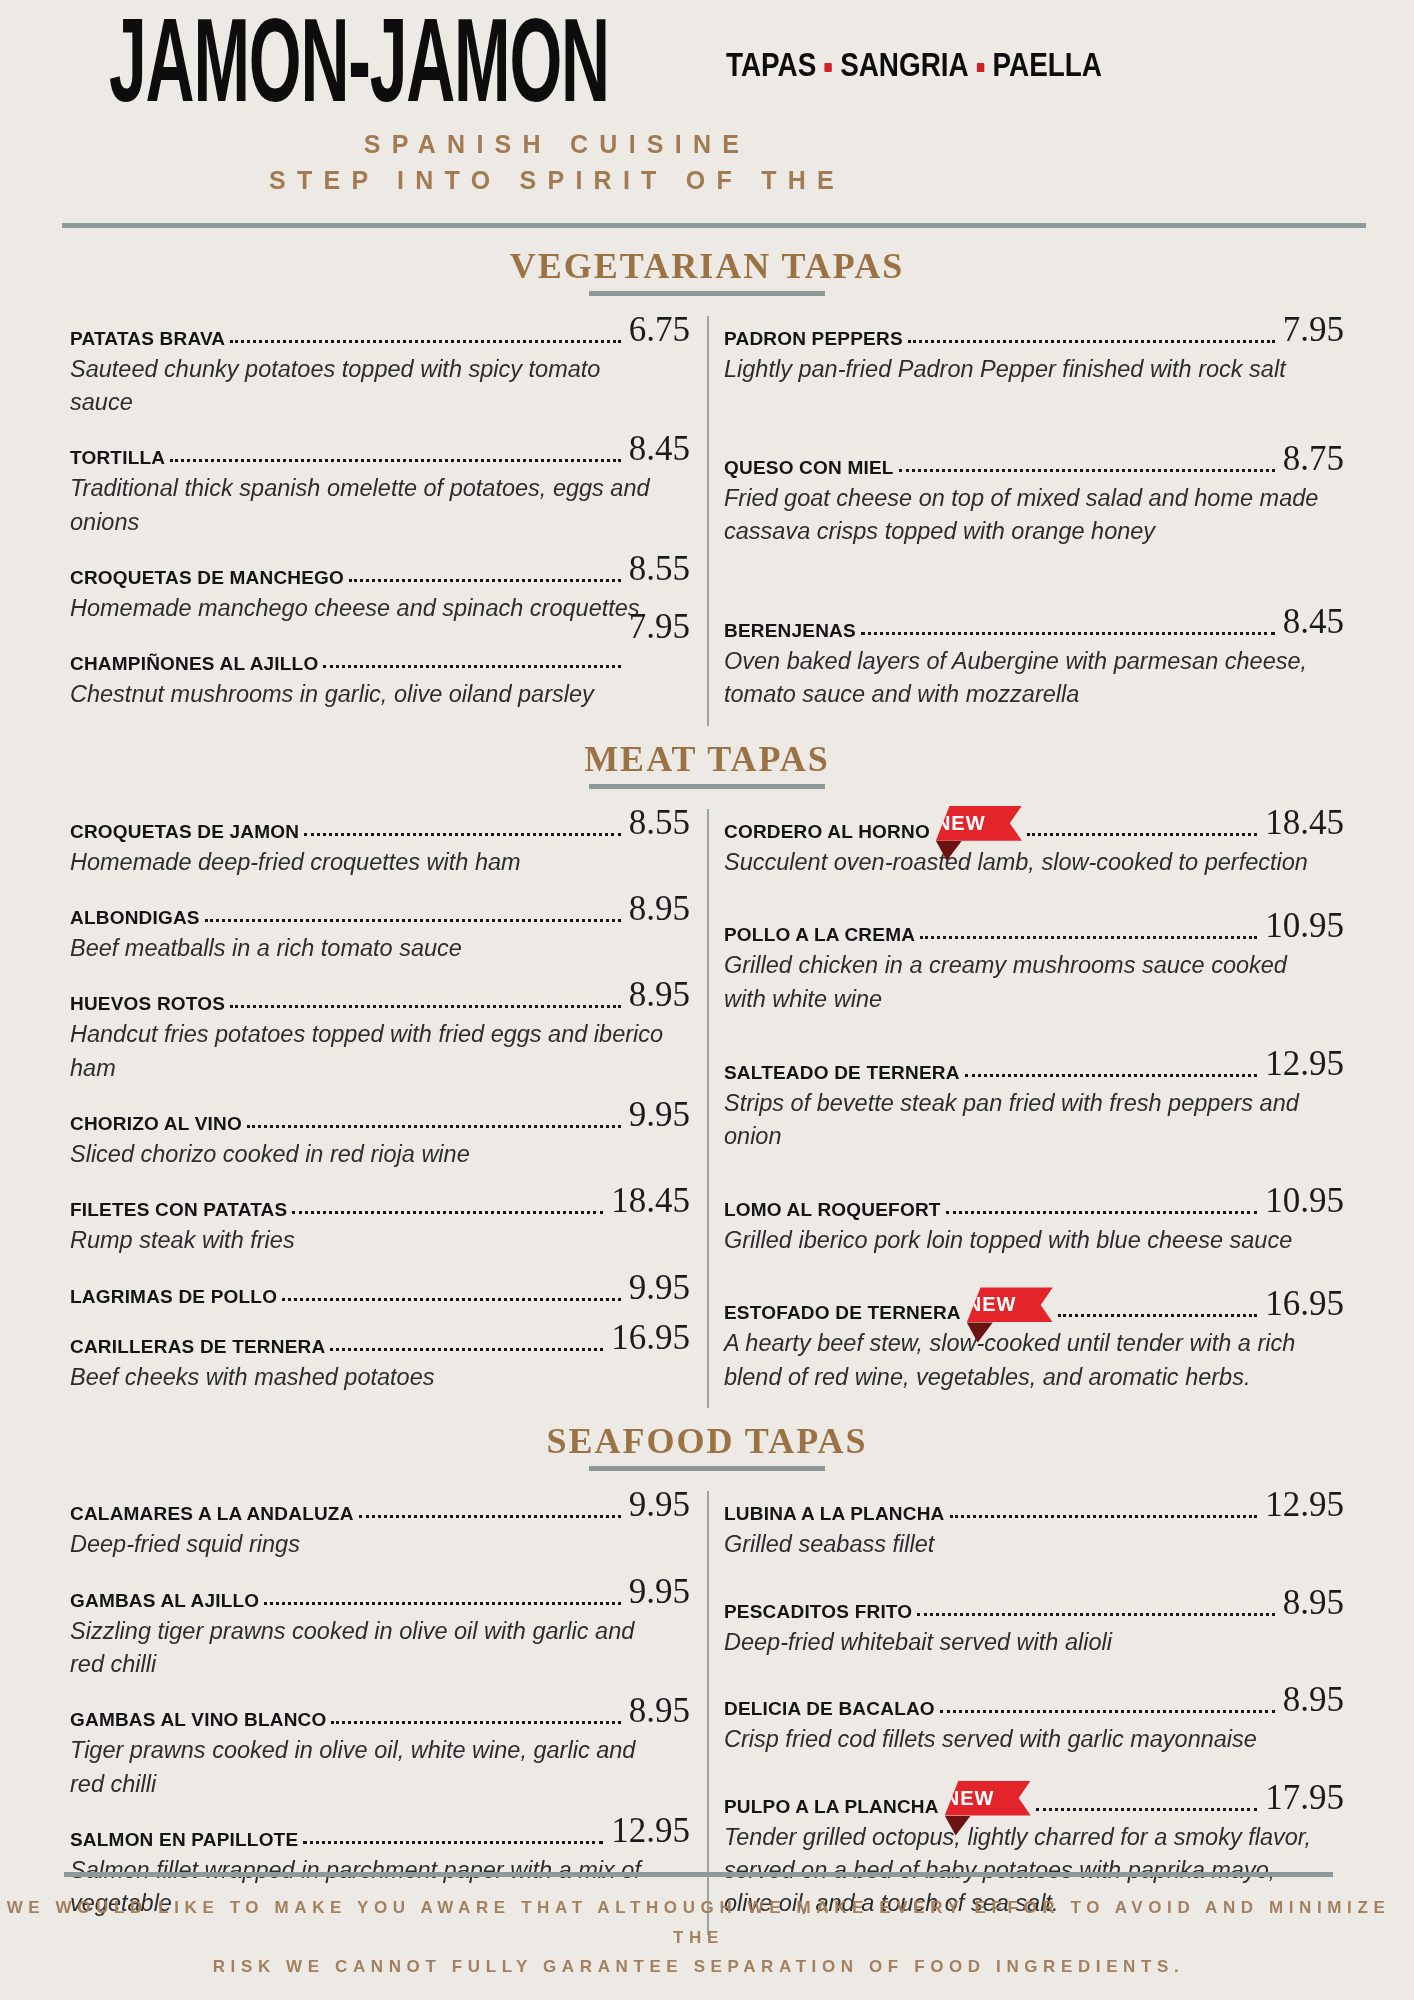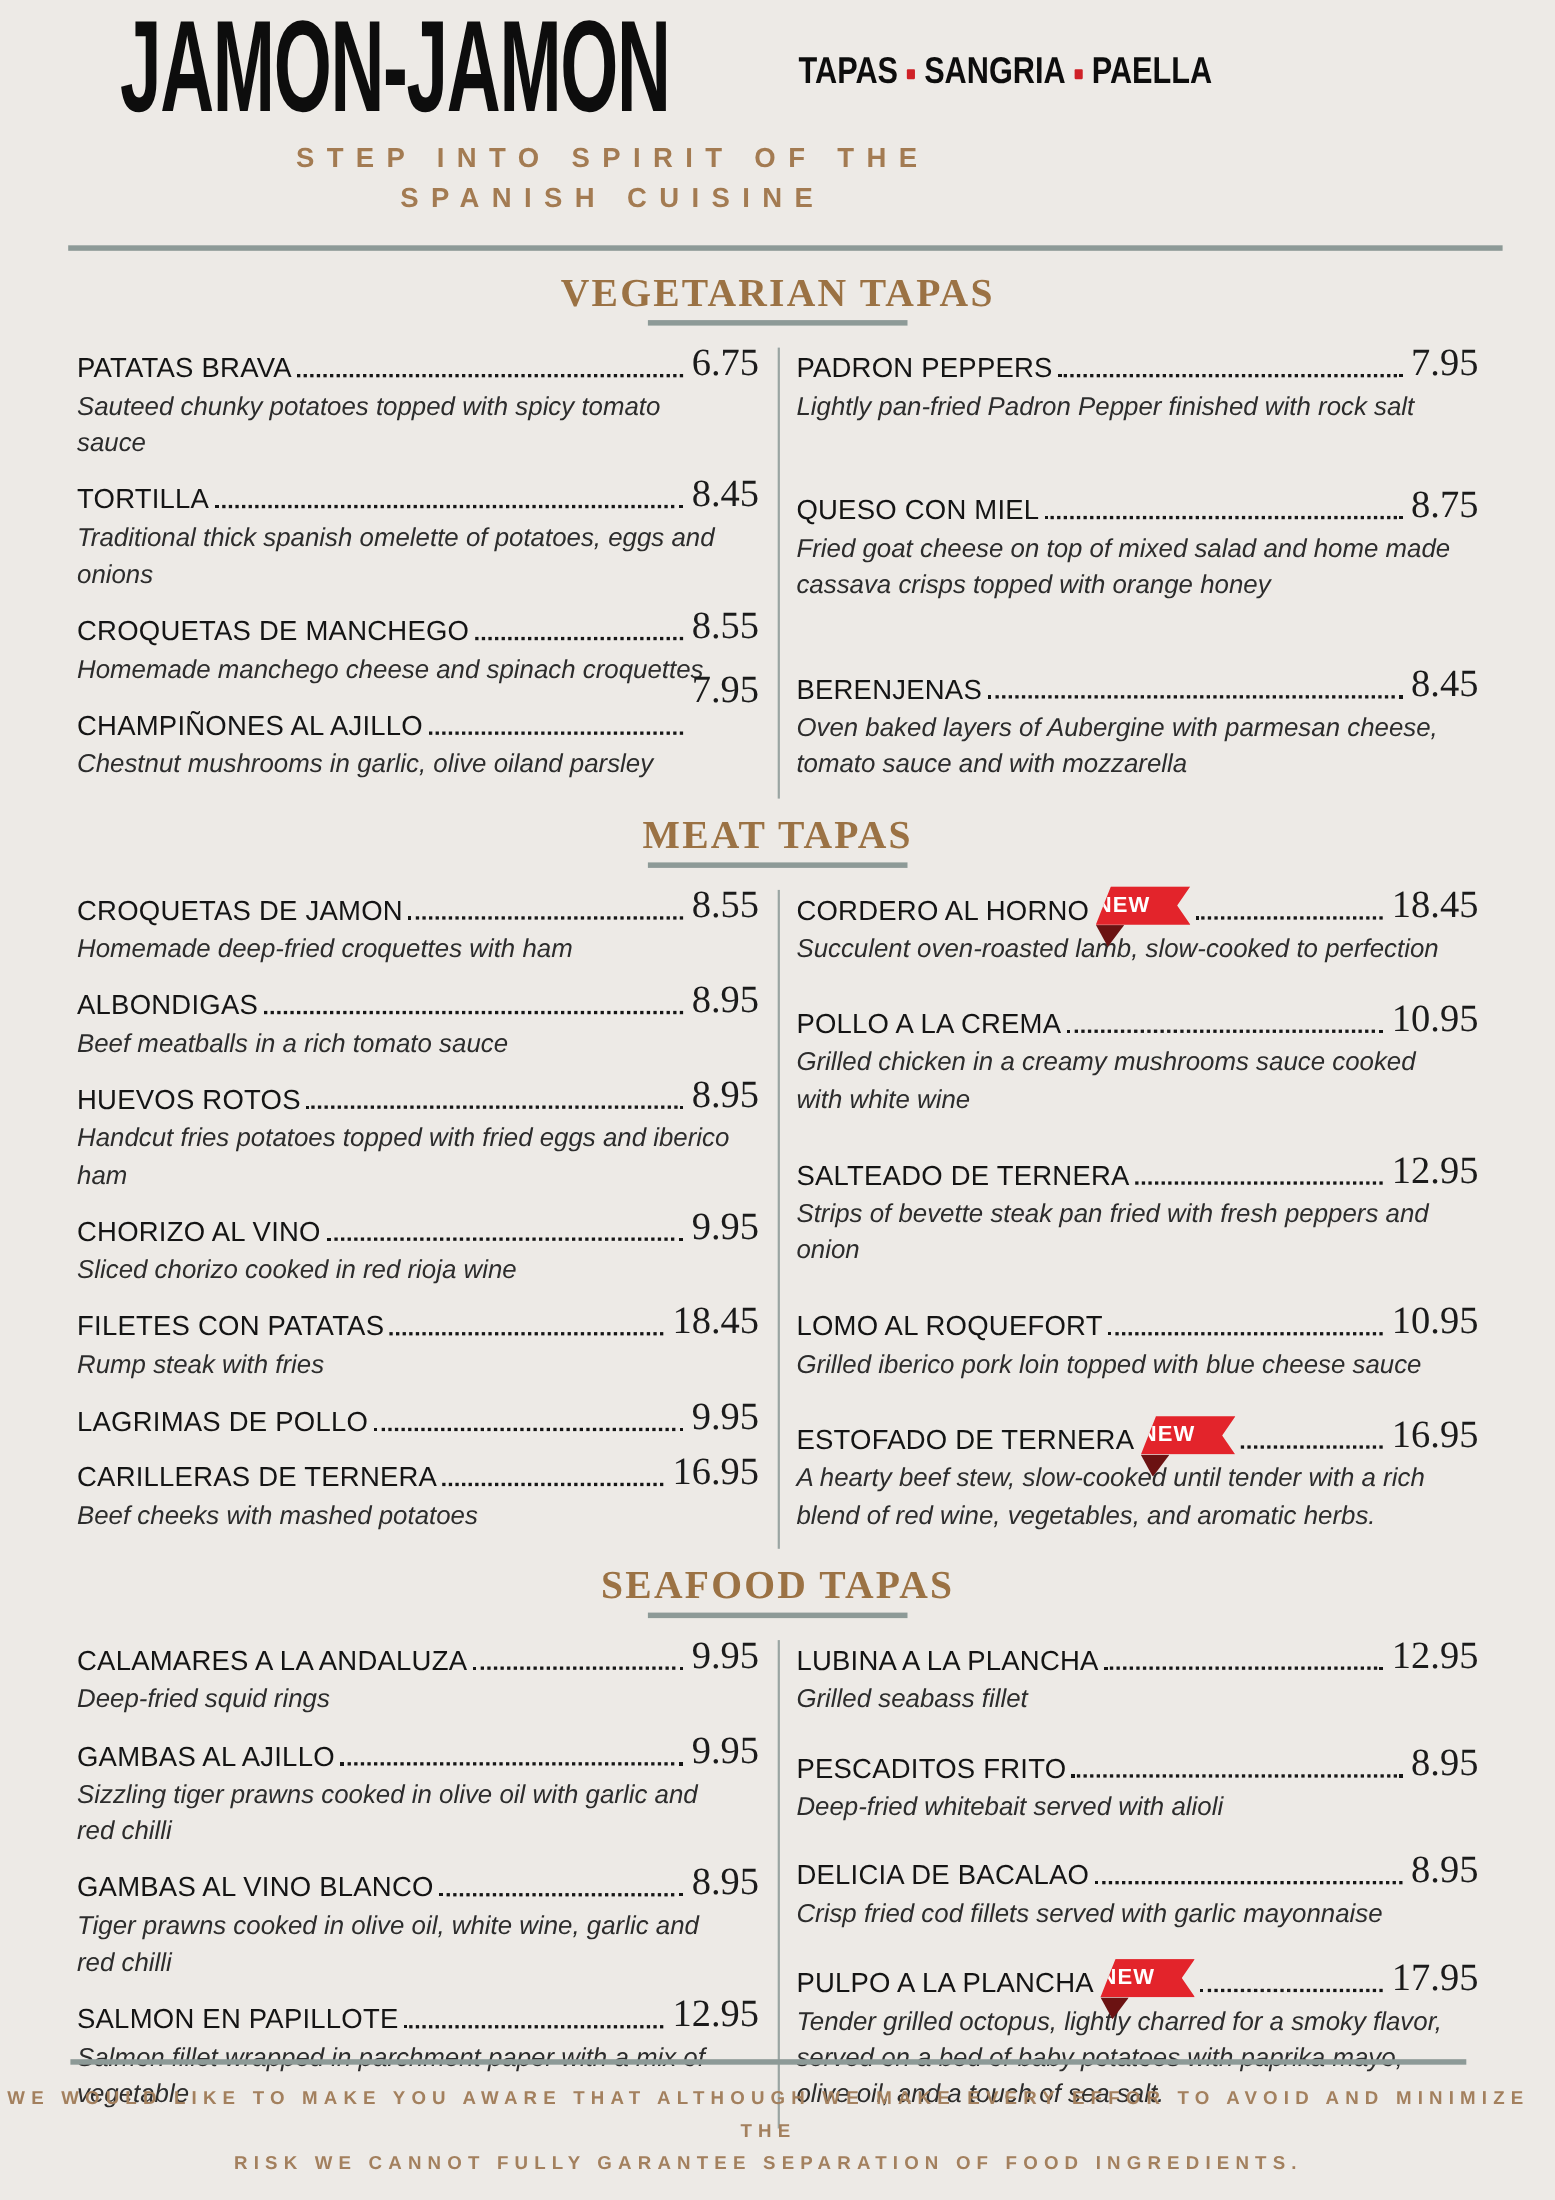--- a/index.html
+++ b/index.html
@@ -31,21 +31,21 @@
   .section{margin-top:4px;}
   .sec-head{text-align:center;margin-top:10px;}
   .sec-title{font-family:"Liberation Serif",serif;font-weight:700;font-size:36px;letter-spacing:2px;color:var(--brown);}
   .sec-underline{width:236px;height:5px;background:var(--bar);margin:4px auto 0;}
   .cols{position:relative;display:grid;grid-template-columns:1fr 1fr;column-gap:34px;margin-top:14px;}
   .cols::before{content:'';position:absolute;left:50%;top:6px;bottom:2px;width:2px;background:#9aa5a2;}
   .col{display:flex;flex-direction:column;justify-content:space-between;padding-bottom:6px;}
 
   .item{margin-bottom:10px;}
   .irow{display:flex;align-items:flex-end;}
-  .iname{font-weight:400;font-size:25px;letter-spacing:0.2px;color:var(--ink);white-space:nowrap;}
+  .iname{font-weight:700;font-size:19px;letter-spacing:0.2px;color:var(--ink);white-space:nowrap;}
   .dots{flex:1;border-bottom:3px dotted #161616;margin:0 8px 7px 5px;min-width:14px;}
   .price{font-family:"Liberation Serif",serif;font-size:35px;color:#1b1b1b;white-space:nowrap;}
   .price.raised{transform:translateY(-28px);}
   .desc{font-style:italic;font-size:23.5px;color:var(--desc);line-height:1.42;margin-top:3px;max-width:96%;}
 
   
   .badge{position:relative;flex:0 0 auto;width:86px;height:35px;margin:0 0 2px 6px;z-index:2;}
   .badge-flag{position:absolute;inset:0;background:var(--red);
               clip-path:polygon(16% 0,100% 0,86% 50%,100% 100%,0 100%);
               display:flex;align-items:center;justify-content:flex-start;}
@@ -73,22 +73,22 @@
           <span class="tag-word">TAPAS</span>
           <span class="tag-sep"></span>
           <span class="tag-word">SANGRIA</span>
           <span class="tag-sep"></span>
           <span class="tag-word">PAELLA</span>
         </div>
     </div>
   </div>
 
   <div class="subtitle">
+    <div>SPANISH CUISINE</div>
     <div>STEP INTO SPIRIT OF THE</div>
-    <div>SPANISH CUISINE</div>
   </div>
 
   <div class="top-rule"></div>
 
   <div class="menu" id="menu">
       <section class="section">
         <div class="sec-head">
           <div class="sec-title">VEGETARIAN TAPAS</div>
           <div class="sec-underline"></div>
         </div>

